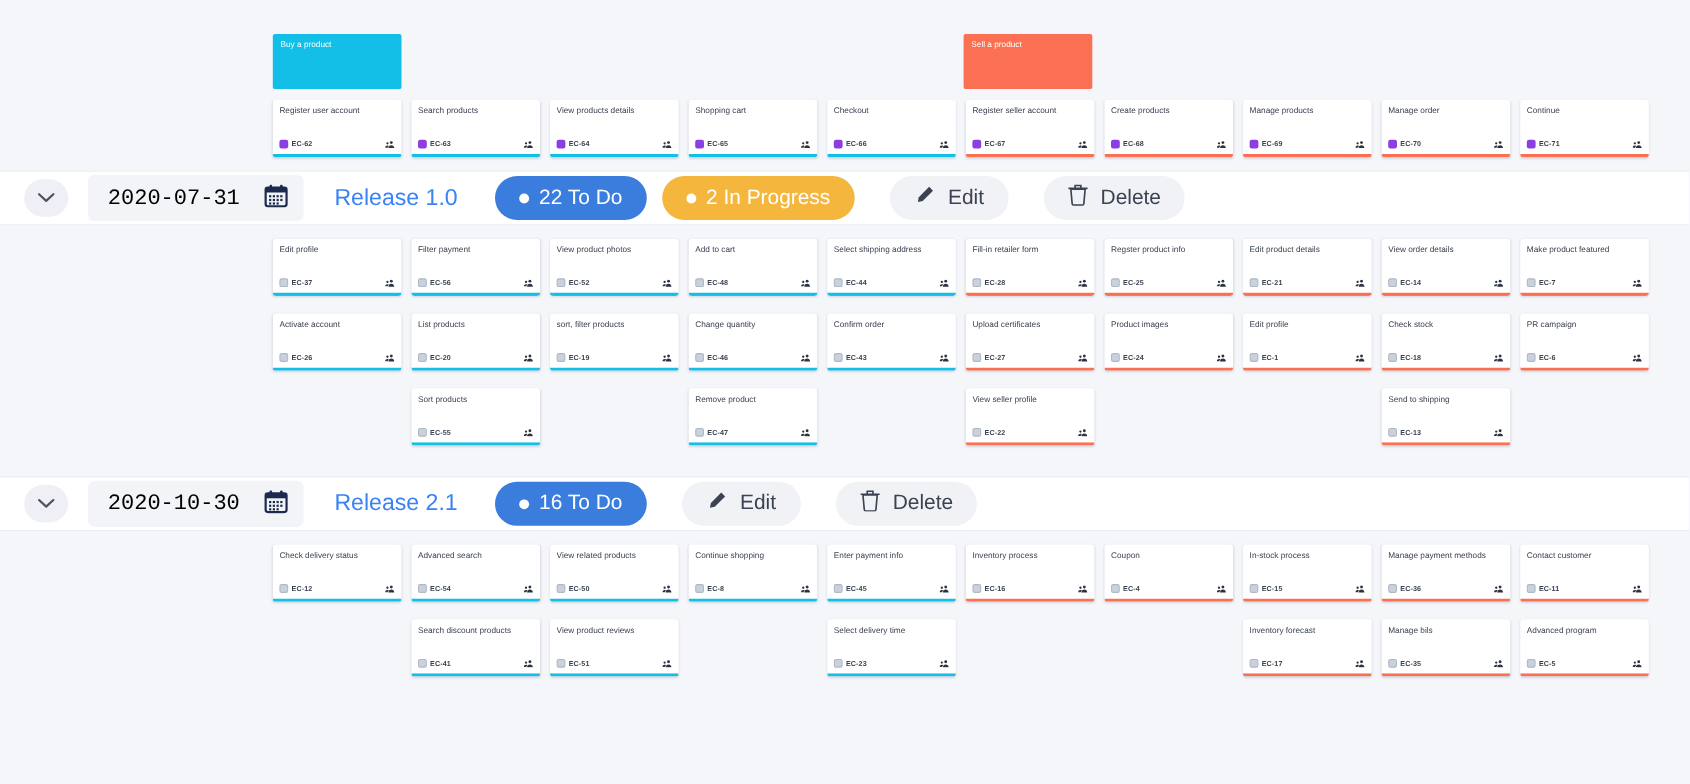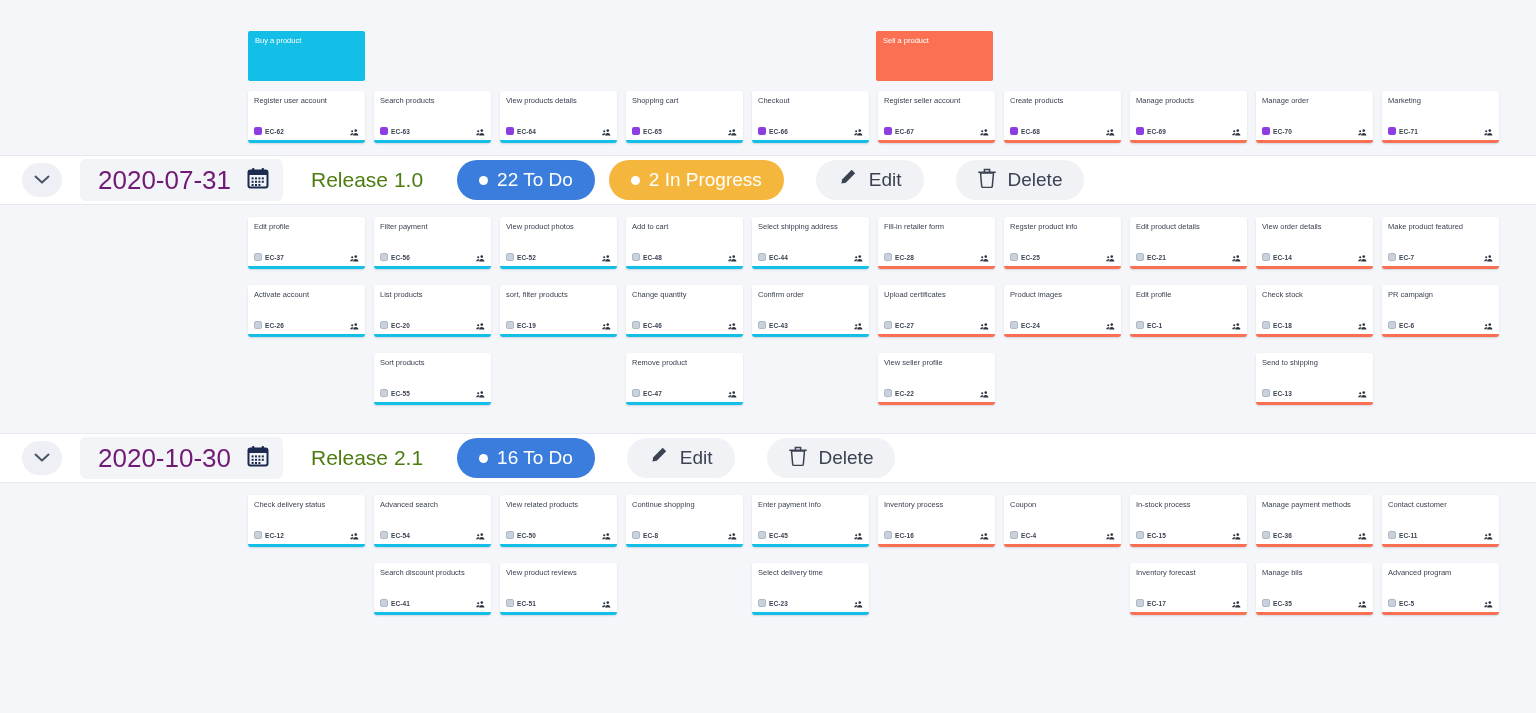--- a/index.html
+++ b/index.html
@@ -41,23 +41,23 @@
     background: #eef0f5; display: flex; align-items: center; justify-content: center;
     flex: none; cursor: pointer;
   }
   .chev svg { display:block; }
   .date-box {
     margin-left: 18px; height: 42px; min-width: 196px;
     background: #f2f4f8; border-radius: 6px;
     display: flex; align-items: center; justify-content: space-between;
     padding: 0 14px 0 18px; cursor: pointer;
   }
-  .date-text { font-size: 26px; color: #701a75; }
+  .date-text { font-size: 20px; color: #000000; font-family: Liberation Mono, monospace; }
   .cal-icon { margin-left: 16px; display:block; }
-  .rel-name { margin-left: 28px; font-size: 21px; color: #4d7c0f; }
+  .rel-name { margin-left: 28px; font-size: 21px; color: #3b82f6; }
   .pills { margin-left: 34px; display: flex; align-items: center; gap: 14px; }
   .cnt-pill {
     height: 40px; border-radius: 20px; color:#fff;
     display: flex; align-items: center; gap: 9px;
     padding: 0 22px; font-size: 19px; cursor: pointer; white-space: nowrap;
   }
   .cnt-pill .dot { width: 9px; height: 9px; border-radius: 50%; background: #fff; }
   .todo-pill { background: #3b7ddd; text-align: right; }
   .prog-pill { background: #f5b63d; }
   .act-btn {
@@ -275,21 +275,21 @@
                     <circle cx="11.5" cy="3.2" r="2.6" fill="#2b3340"></circle>
                     <path d="M6.2 13.2c0-3 2.4-5.2 5.3-5.2s5.3 2.2 5.3 5.2z" fill="#2b3340"></path>
                     <circle cx="4.4" cy="4.6" r="2.1" fill="#2b3340"></circle>
                     <path d="M0.4 12.6c0-2.3 1.8-3.9 4-3.9 1 0 1.9.3 2.6.8-1.3 1-2.1 2.5-2.2 3.1z" fill="#2b3340"></path>
                   </svg></span>
               </div>
             </div>
           </div>
           <div class="col" style="left:1134px;height:52px">
             <div class="card sell" style="top:0px">
-              <div class="card-title">Marketing</div>
+              <div class="card-title">Continue</div>
               <div class="card-mid">
                 <span class="key-wrap">
                   <span class="key-badge epic"></span>
                   <span class="key-txt">EC-71</span>
                 </span>
                 <span class="people-icon"><svg width="9" height="7" viewBox="0 0 18 14">
                     <circle cx="11.5" cy="3.2" r="2.6" fill="#2b3340"></circle>
                     <path d="M6.2 13.2c0-3 2.4-5.2 5.3-5.2s5.3 2.2 5.3 5.2z" fill="#2b3340"></path>
                     <circle cx="4.4" cy="4.6" r="2.1" fill="#2b3340"></circle>
                     <path d="M0.4 12.6c0-2.3 1.8-3.9 4-3.9 1 0 1.9.3 2.6.8-1.3 1-2.1 2.5-2.2 3.1z" fill="#2b3340"></path>

